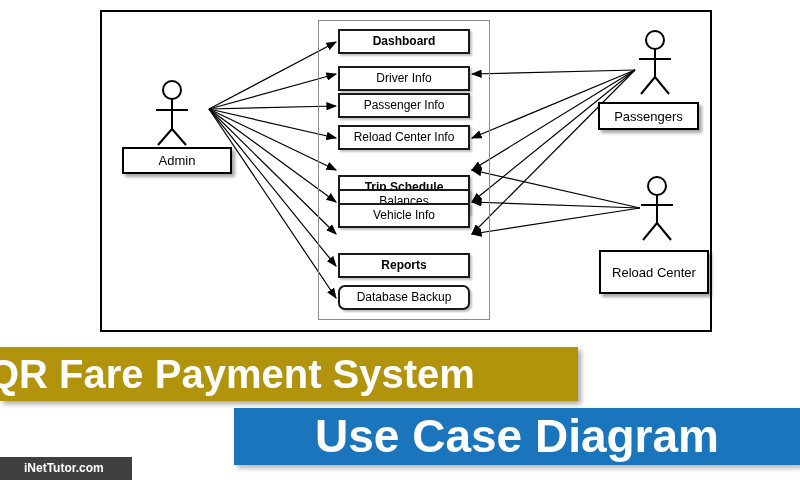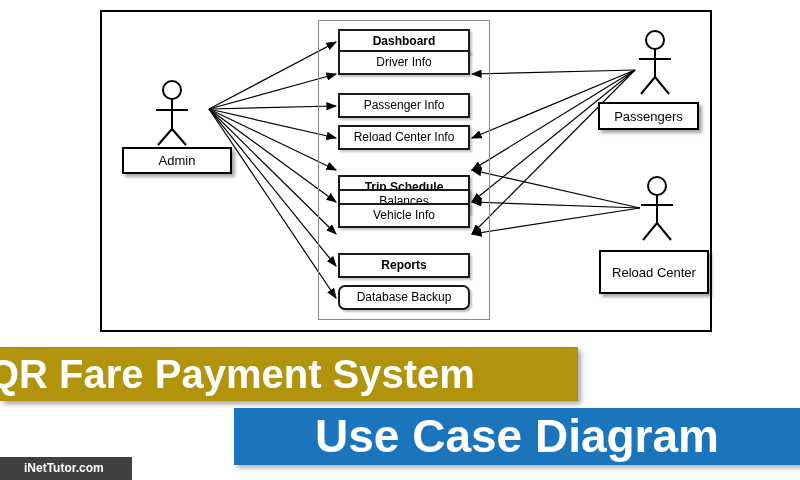--- a/index.html
+++ b/index.html
@@ -97,21 +97,21 @@
         <line x1="555" y1="183" x2="555" y2="211"></line>
         <line x1="539" y1="193" x2="571" y2="193"></line>
         <line x1="555" y1="211" x2="541" y2="228"></line>
         <line x1="555" y1="211" x2="569" y2="228"></line>
       </g>
     </svg>
 
     <div class="uc-container"></div>
 
     <div class="uc" style="top: 17px; font-weight: 700;">Dashboard</div>
-    <div class="uc" style="top: 38px; font-weight: 400;">Driver Info</div>
+    <div class="uc" style="top: 54px; font-weight: 400;">Driver Info</div>
     <div class="uc" style="top: 113px; font-weight: 400;">Reload Center Info</div>
     <div class="uc" style="top: 81px; font-weight: 400;">Passenger Info</div>
     <div class="uc" style="top: 163px; font-weight: 700;">Trip Schedule</div>
     <div class="uc" style="top: 177px; font-weight: 400;">Balances</div>
     <div class="uc" style="top: 191px; font-weight: 400;">Vehicle Info</div>
     <div class="uc" style="top: 241px; font-weight: 700;">Reports</div>
     <div class="uc" style="top: 273px; font-weight: 400; border-radius: 7px;">Database Backup</div>
 
     <div class="actor-box actor-admin">Admin</div>
     <div class="actor-box actor-passengers">Passengers</div>

